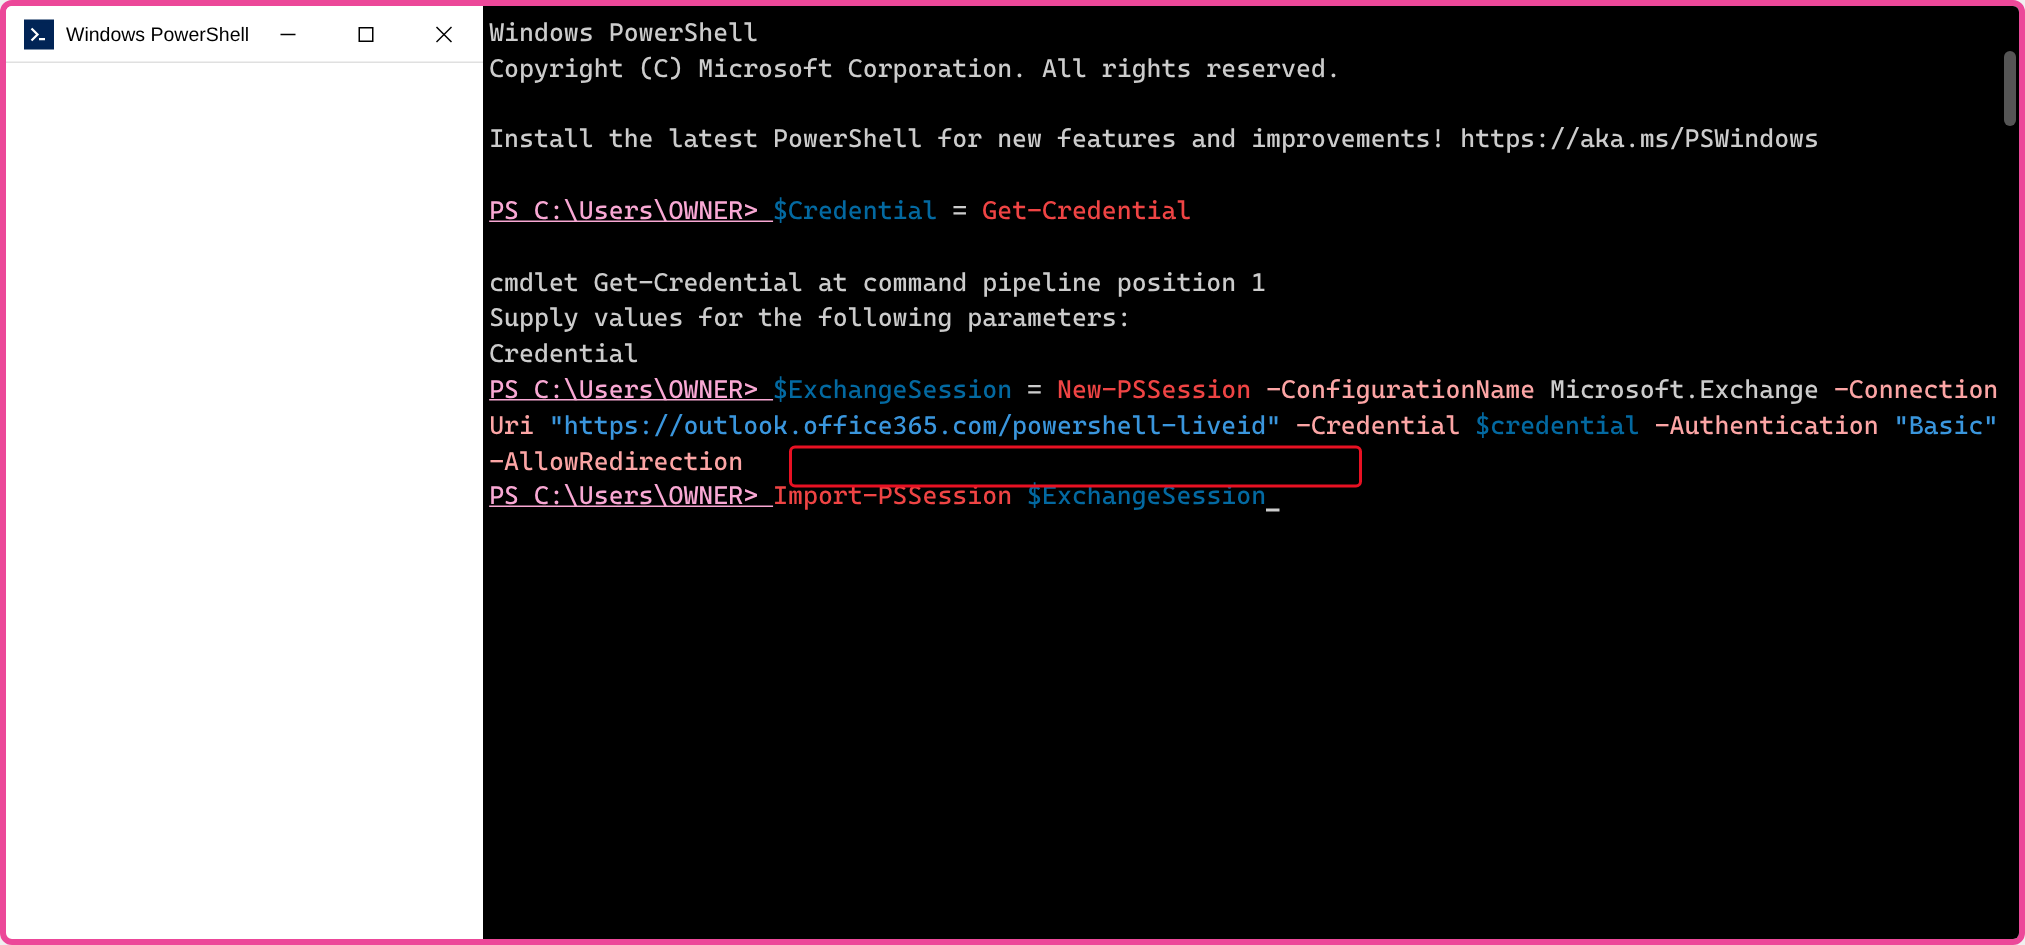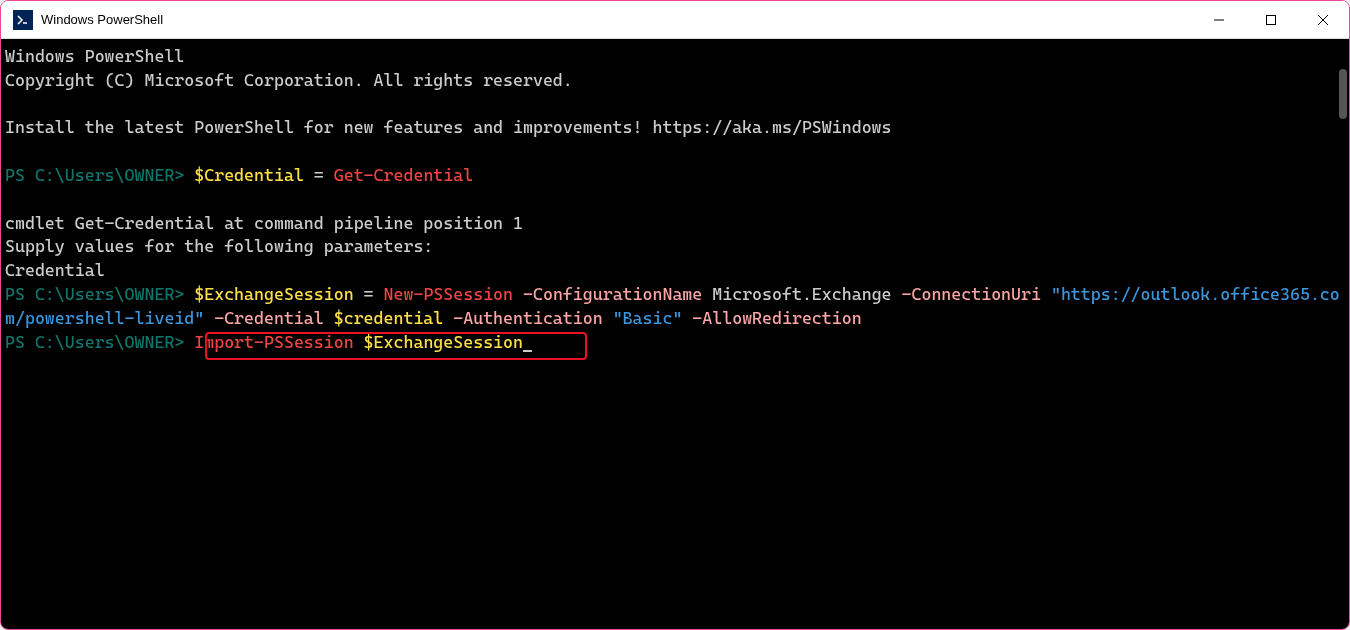--- a/index.html
+++ b/index.html
@@ -11,25 +11,25 @@
       width: 1350px;
       height: 630px;
       font-family: 'Segoe UI', Tahoma, sans-serif;
       background: #f0f0f0;
       overflow: hidden;
     }
     .window {
       width: 100%;
       height: 100%;
       background: #fff;
-      border: 1px solid #ec4899;
+      border: 4px solid #ec4899;
       border-radius: 8px;
       overflow: hidden;
       display: flex;
-      flex-direction: column;
+      flex-direction: row;
     }
     .titlebar {
       height: 38px;
       background: #fff;
       display: flex;
       align-items: center;
       border-bottom: 1px solid #e0e0e0;
     }
     .titlebar-icon {
       width: 20px;
@@ -78,24 +78,24 @@
     }
     .terminal-content {
       white-space: pre-wrap;
       word-break: break-all;
     }
     .ln {
       display: block;
     }
     .white { color: #cccccc; }
     .yellow { color: #ef4444; }
-    .green { color: #fde047; }
+    .green { color: #0369a1; }
     .cyan { color: #3a96dd; }
     .gray { color: #fca5a5; }
-    .prompt { color: #0f766e; }
+    .prompt { color: #f9a8d4; text-decoration: underline; }
     .highlight-box {
       position: absolute;
       border: 2px solid #e81123;
       border-radius: 4px;
       pointer-events: none;
     }
     .cursor {
       display: inline-block;
       width: 9px;
       height: 2px;

